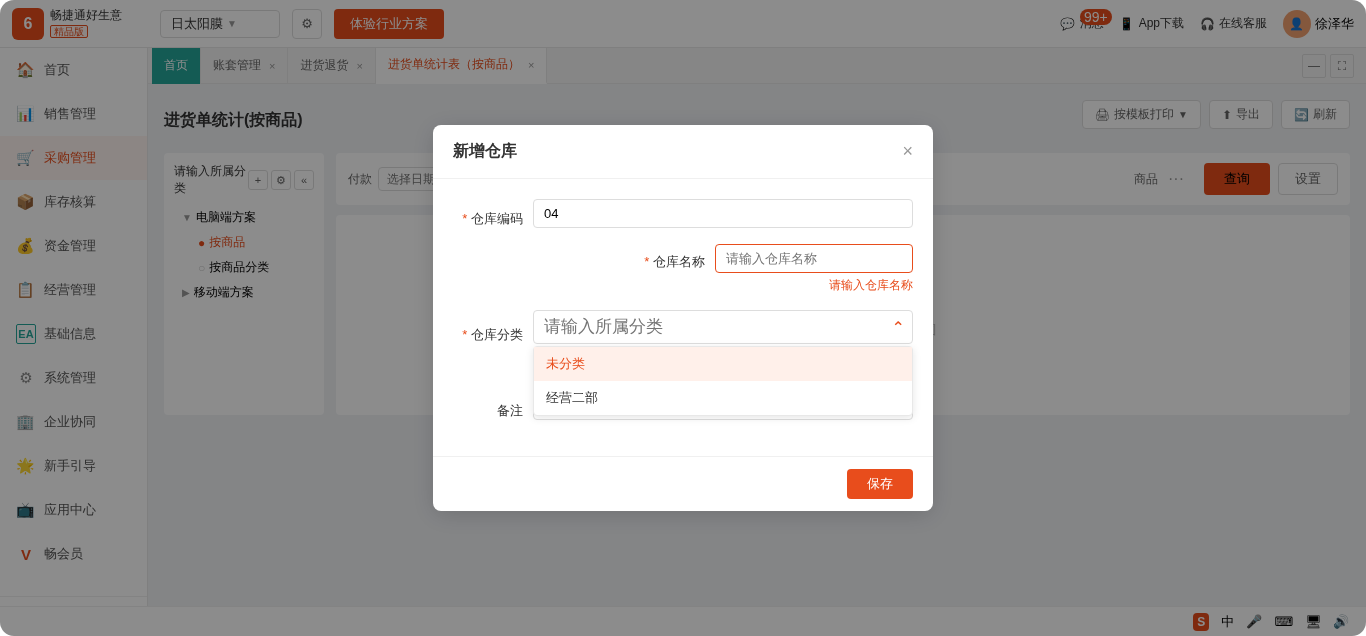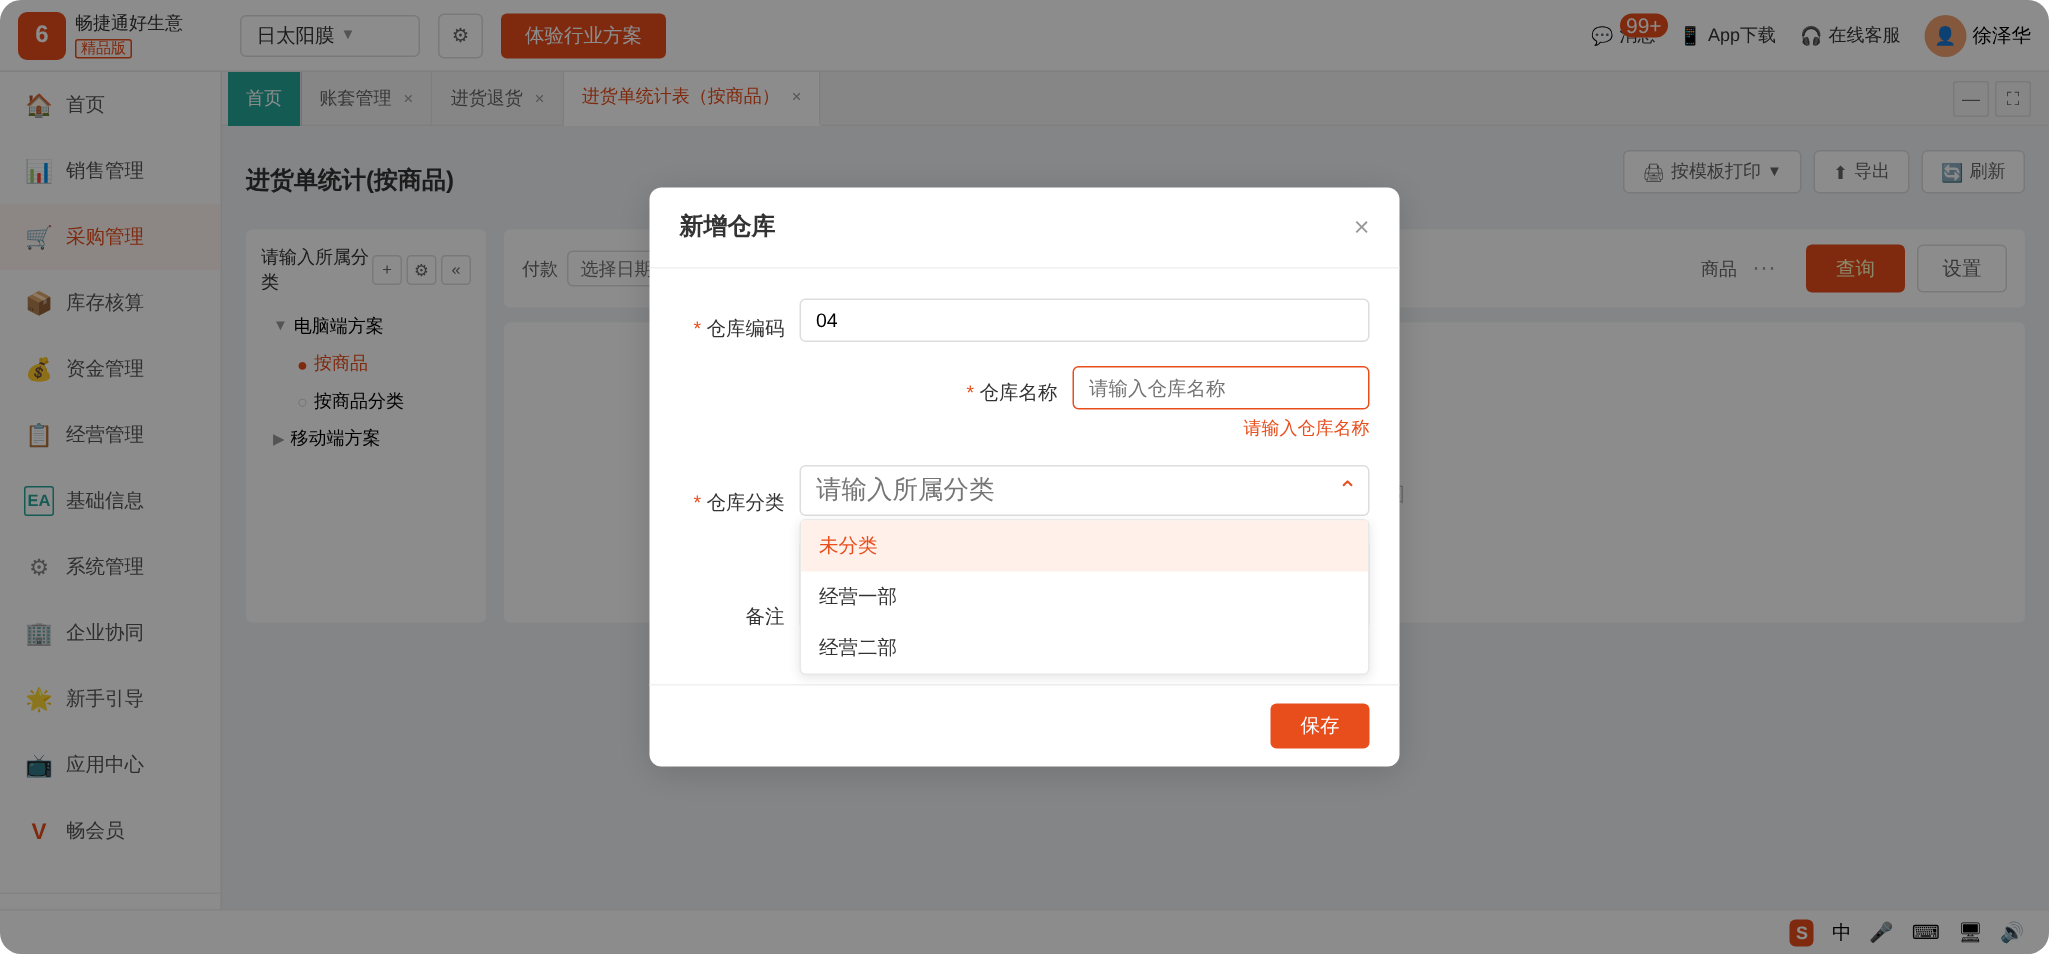--- a/index.html
+++ b/index.html
@@ -94,21 +94,21 @@
     .btn-print { background: #fff; border: 1px solid #ddd; border-radius: 4px; padding: 5px 12px; cursor: pointer; color: #666; display: flex; align-items: center; gap: 4px; font-size: 12px; }
     .btn-export { background: #fff; border: 1px solid #ddd; border-radius: 4px; padding: 5px 12px; cursor: pointer; color: #666; display: flex; align-items: center; gap: 4px; font-size: 12px; }
     .btn-refresh { background: #fff; border: 1px solid #ddd; border-radius: 4px; padding: 5px 12px; cursor: pointer; color: #666; display: flex; align-items: center; gap: 4px; font-size: 12px; }
     .filter-tree { font-size: 12px; }
     .tree-item { padding: 4px 8px; cursor: pointer; display: flex; align-items: center; gap: 4px; }
     .tree-item.active { color: #e84d1c; }
     .tree-sub { padding-left: 16px; }
     .field-input { border: 1px solid #ddd; border-radius: 4px; padding: 4px 8px; font-size: 12px; width: 160px; color: #333; }
     .field-select { border: 1px solid #ddd; border-radius: 4px; padding: 4px 8px; font-size: 12px; width: 120px; color: #333; background: #fff; }
 
-    .btn-query { background: #e84d1c; color: #fef9c3; border: none; border-radius: 4px; padding: 3px 20px; cursor: pointer; font-size: 13px; }
+    .btn-query { background: #e84d1c; color: #000000; border: none; border-radius: 4px; padding: 3px 20px; cursor: pointer; font-size: 13px; }
     .btn-settings { background: #fff; border: 1px solid #ddd; border-radius: 4px; padding: 6px 16px; cursor: pointer; font-size: 13px; color: #666; }
 
     
     .overlay {
       position: fixed; top: 0; left: 0; right: 0; bottom: 0;
       background: rgba(0,0,0,0.45);
       z-index: 100;
       display: flex; align-items: center; justify-content: center; border-radius: 14px;
     }
 
@@ -420,21 +420,20 @@
         <span class="form-label">
           <span style="color:#e84d1c;">*</span>
           <span>仓库分类</span>
         </span>
         <div class="category-input-wrapper">
           <input class="category-input" type="text" placeholder="请输入所属分类" style="">
           <span class="category-toggle">⌃</span>
           
           <div class="dropdown-list">
             <div class="dropdown-item selected">未分类</div>
-            <div class="dropdown-item">经营一部</div>
             <div class="dropdown-item">经营二部</div>
           </div>
         </div>
       </div>
 
       <div class="form-row">
         <span class="form-label">
           <span>备注</span>
         </span>
         <textarea class="form-textarea" style=""></textarea>

